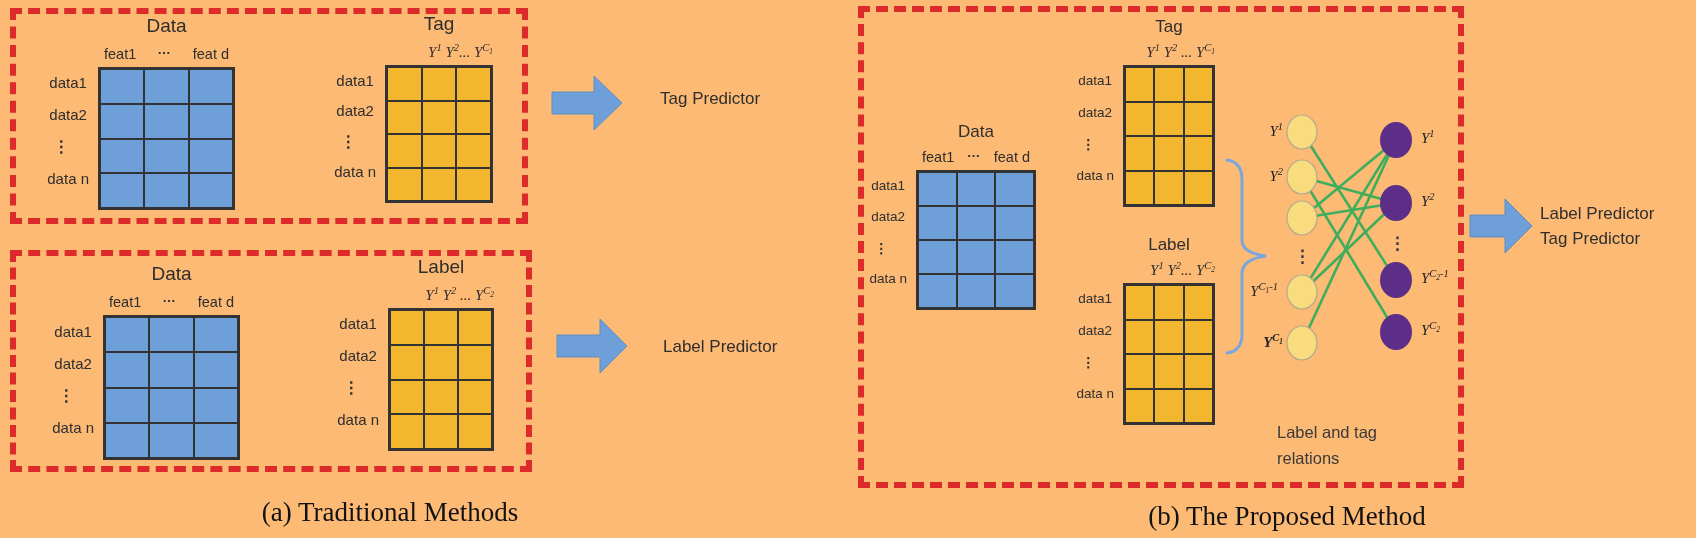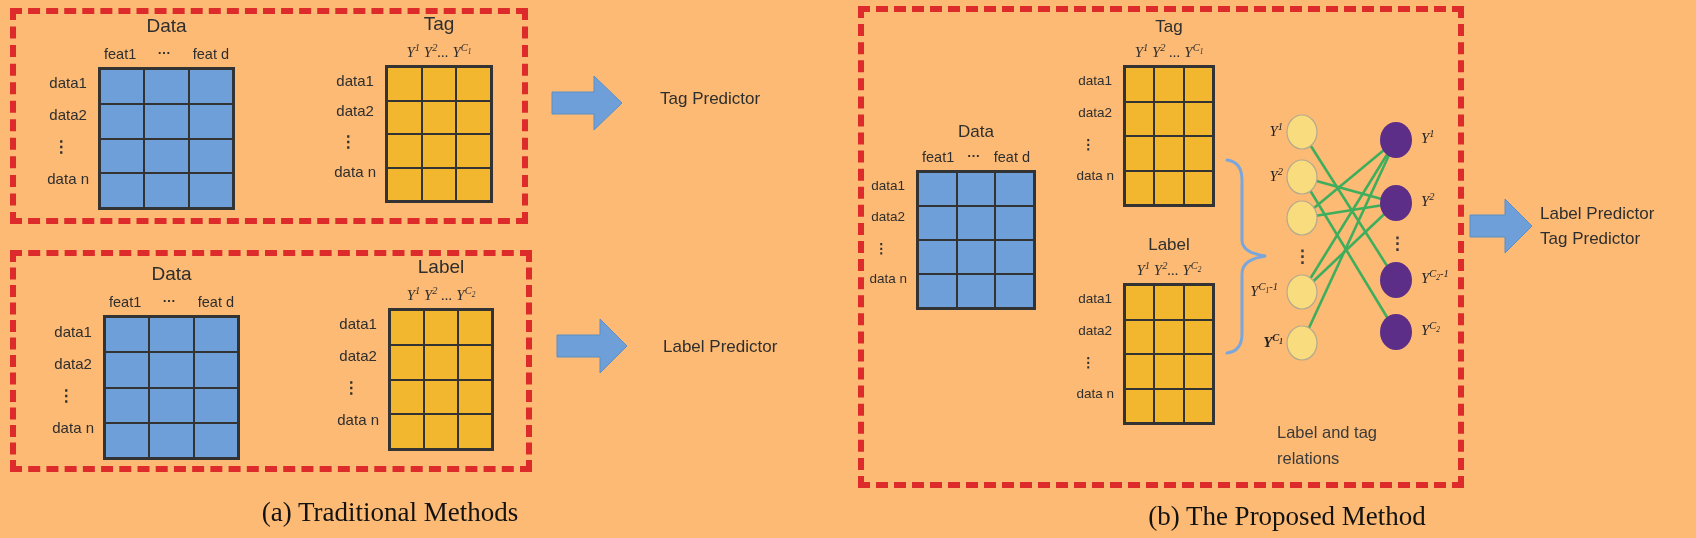--- a/index.html
+++ b/index.html
@@ -22,21 +22,21 @@
     position:absolute; left:50%; transform:translateX(-50%); top:-52px;
     font-size:19px; color:#2e2e2e; white-space:nowrap;
   }
   .m-title.bottom{ top:auto; bottom:-44px; font-size:18px; }
   .m-headers{
     position:absolute; left:0; right:0; top:-25px; height:20px;
     font-size:14.5px; color:#2e2e2e; white-space:nowrap;
   }
   .m-headers.spread{ display:flex; justify-content:space-between; align-items:flex-end; padding:0 6px; }
   .m-headers.math{
-    text-align:center; font-family:"Liberation Serif", serif; font-style:italic;
+    text-align:right; font-family:"Liberation Serif", serif; font-style:italic;
     font-size:15px; top:-23px;
   }
   .hdots{ font-weight:900; font-size:13px; letter-spacing:1px; align-self:center; }
   .m-rowlabels{
     position:absolute; right:calc(100% + 9px); top:0; bottom:16px;
     display:flex; flex-direction:column;align-items:center;
   }
   .m-rowlabel{
     flex:1; display:flex; align-items:center; justify-content:flex-end;
     font-size:15px; color:#2e2e2e; white-space:nowrap;

